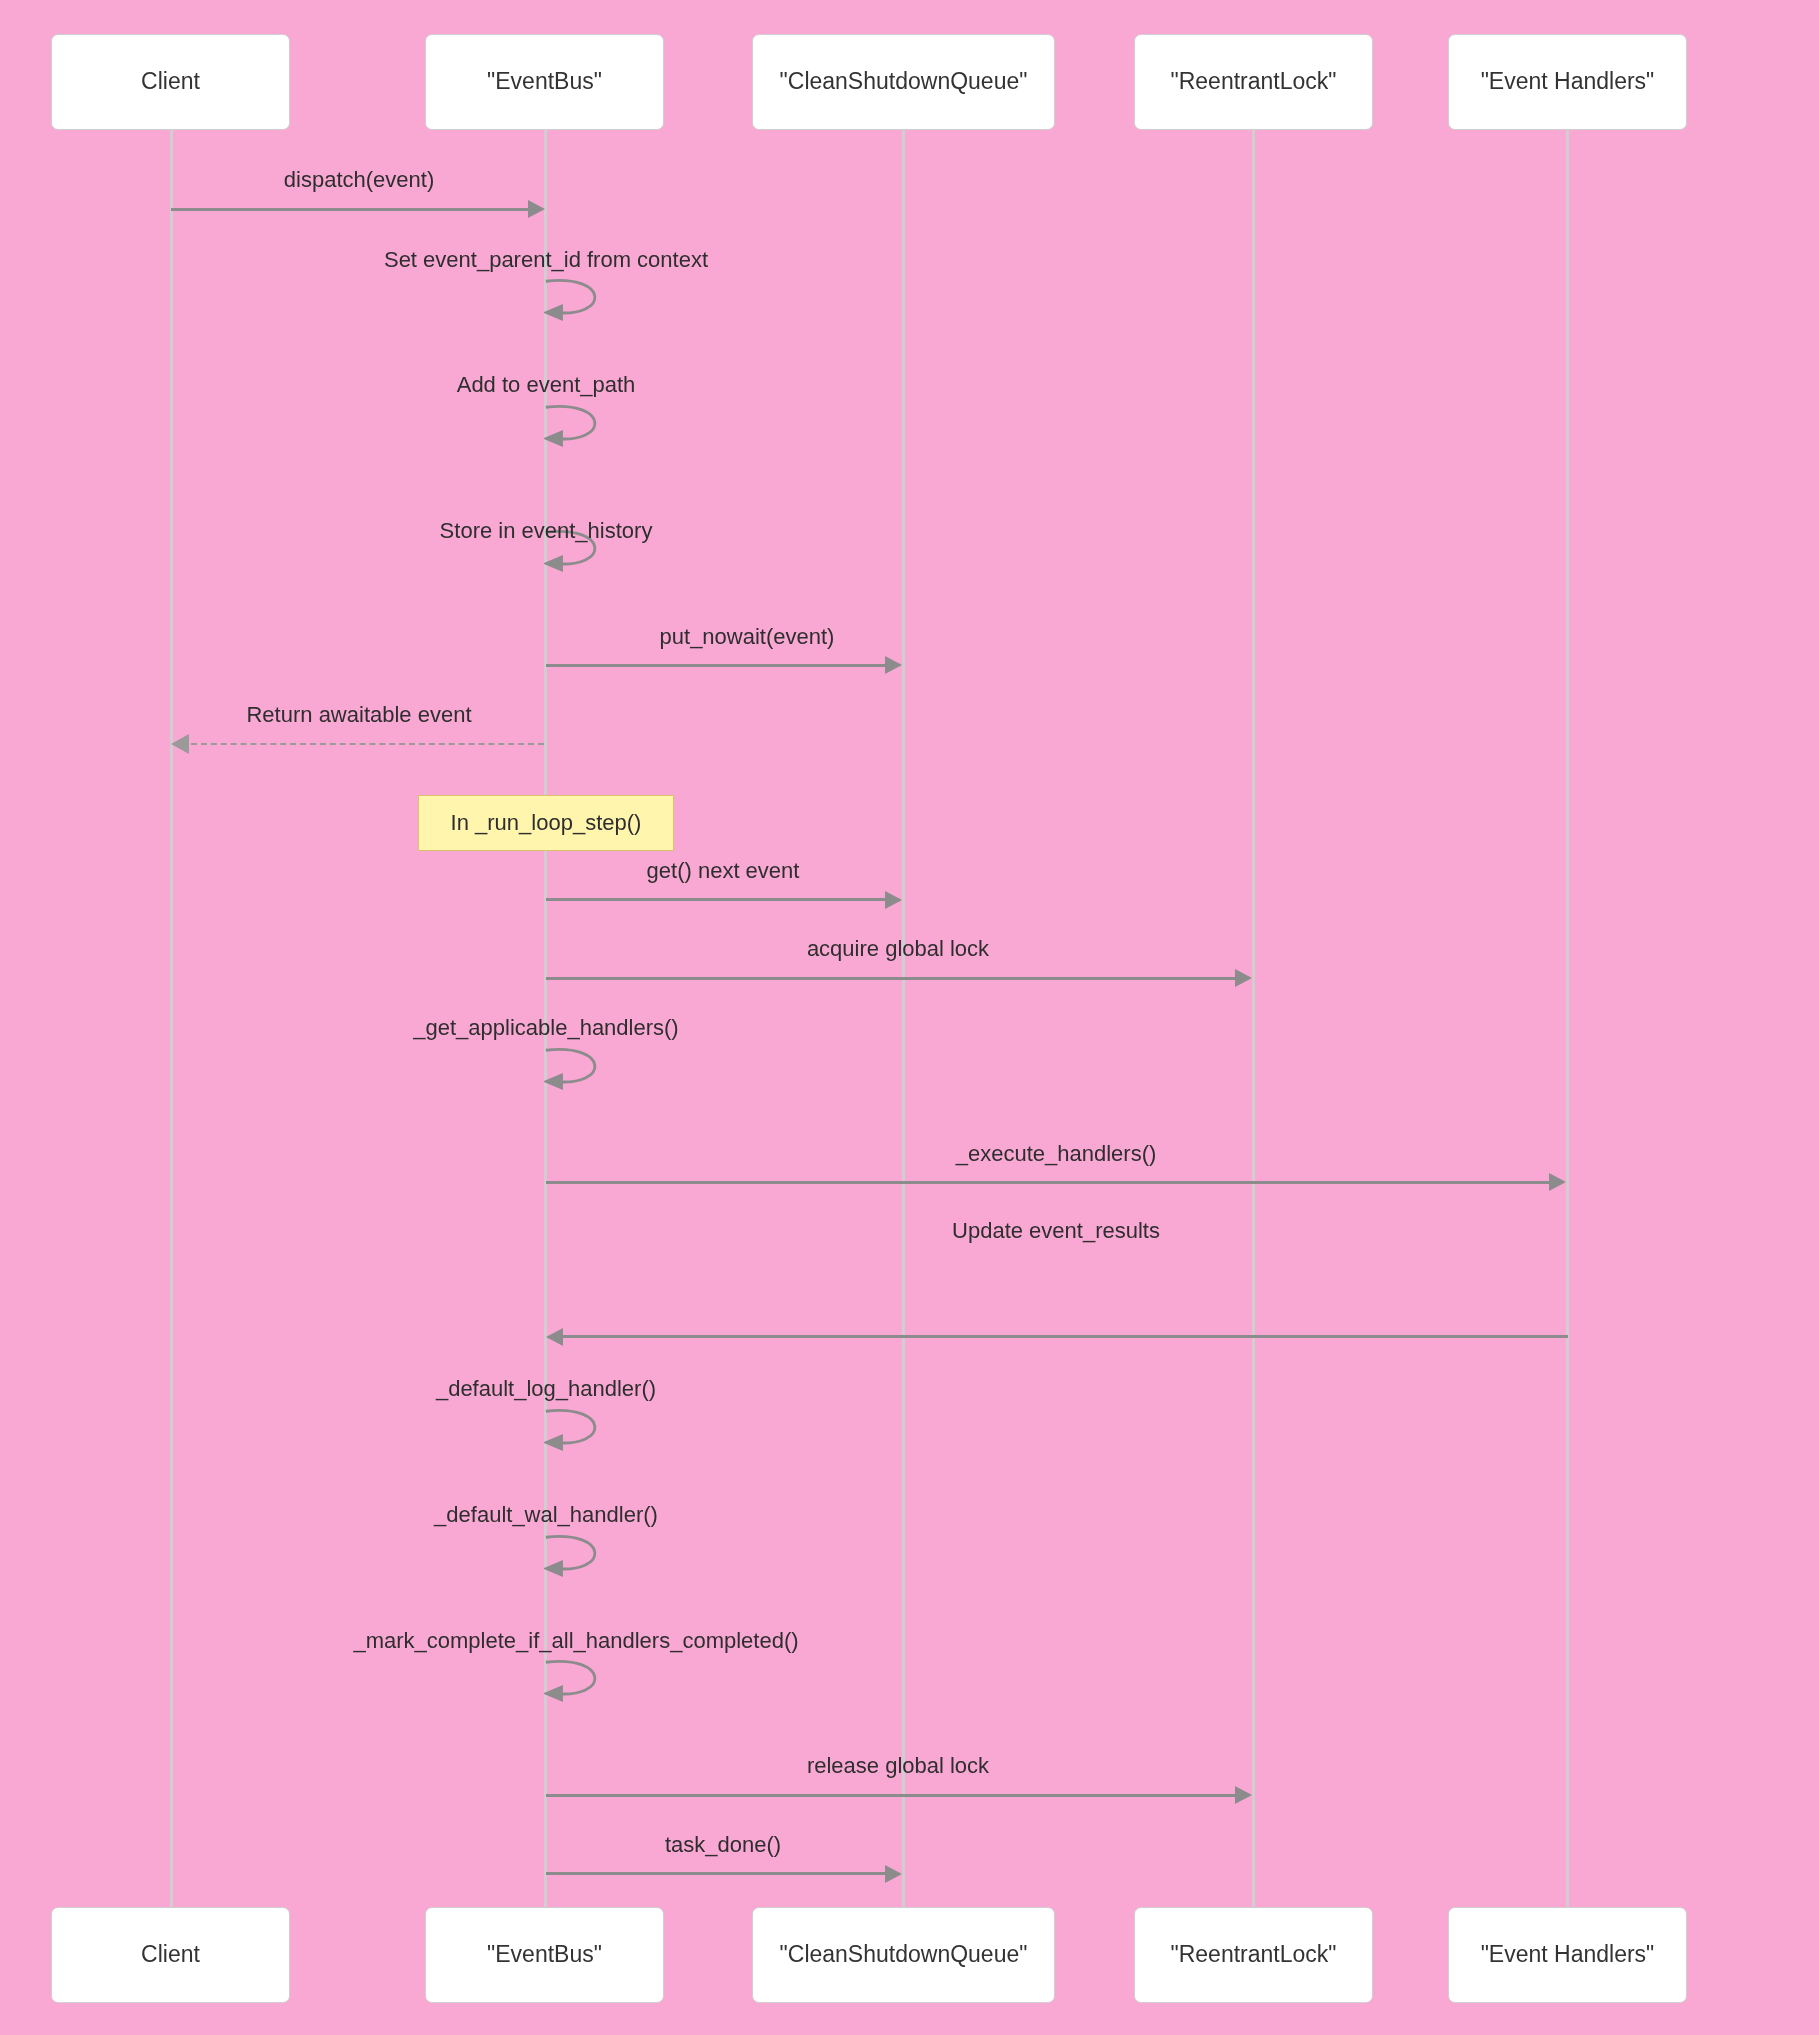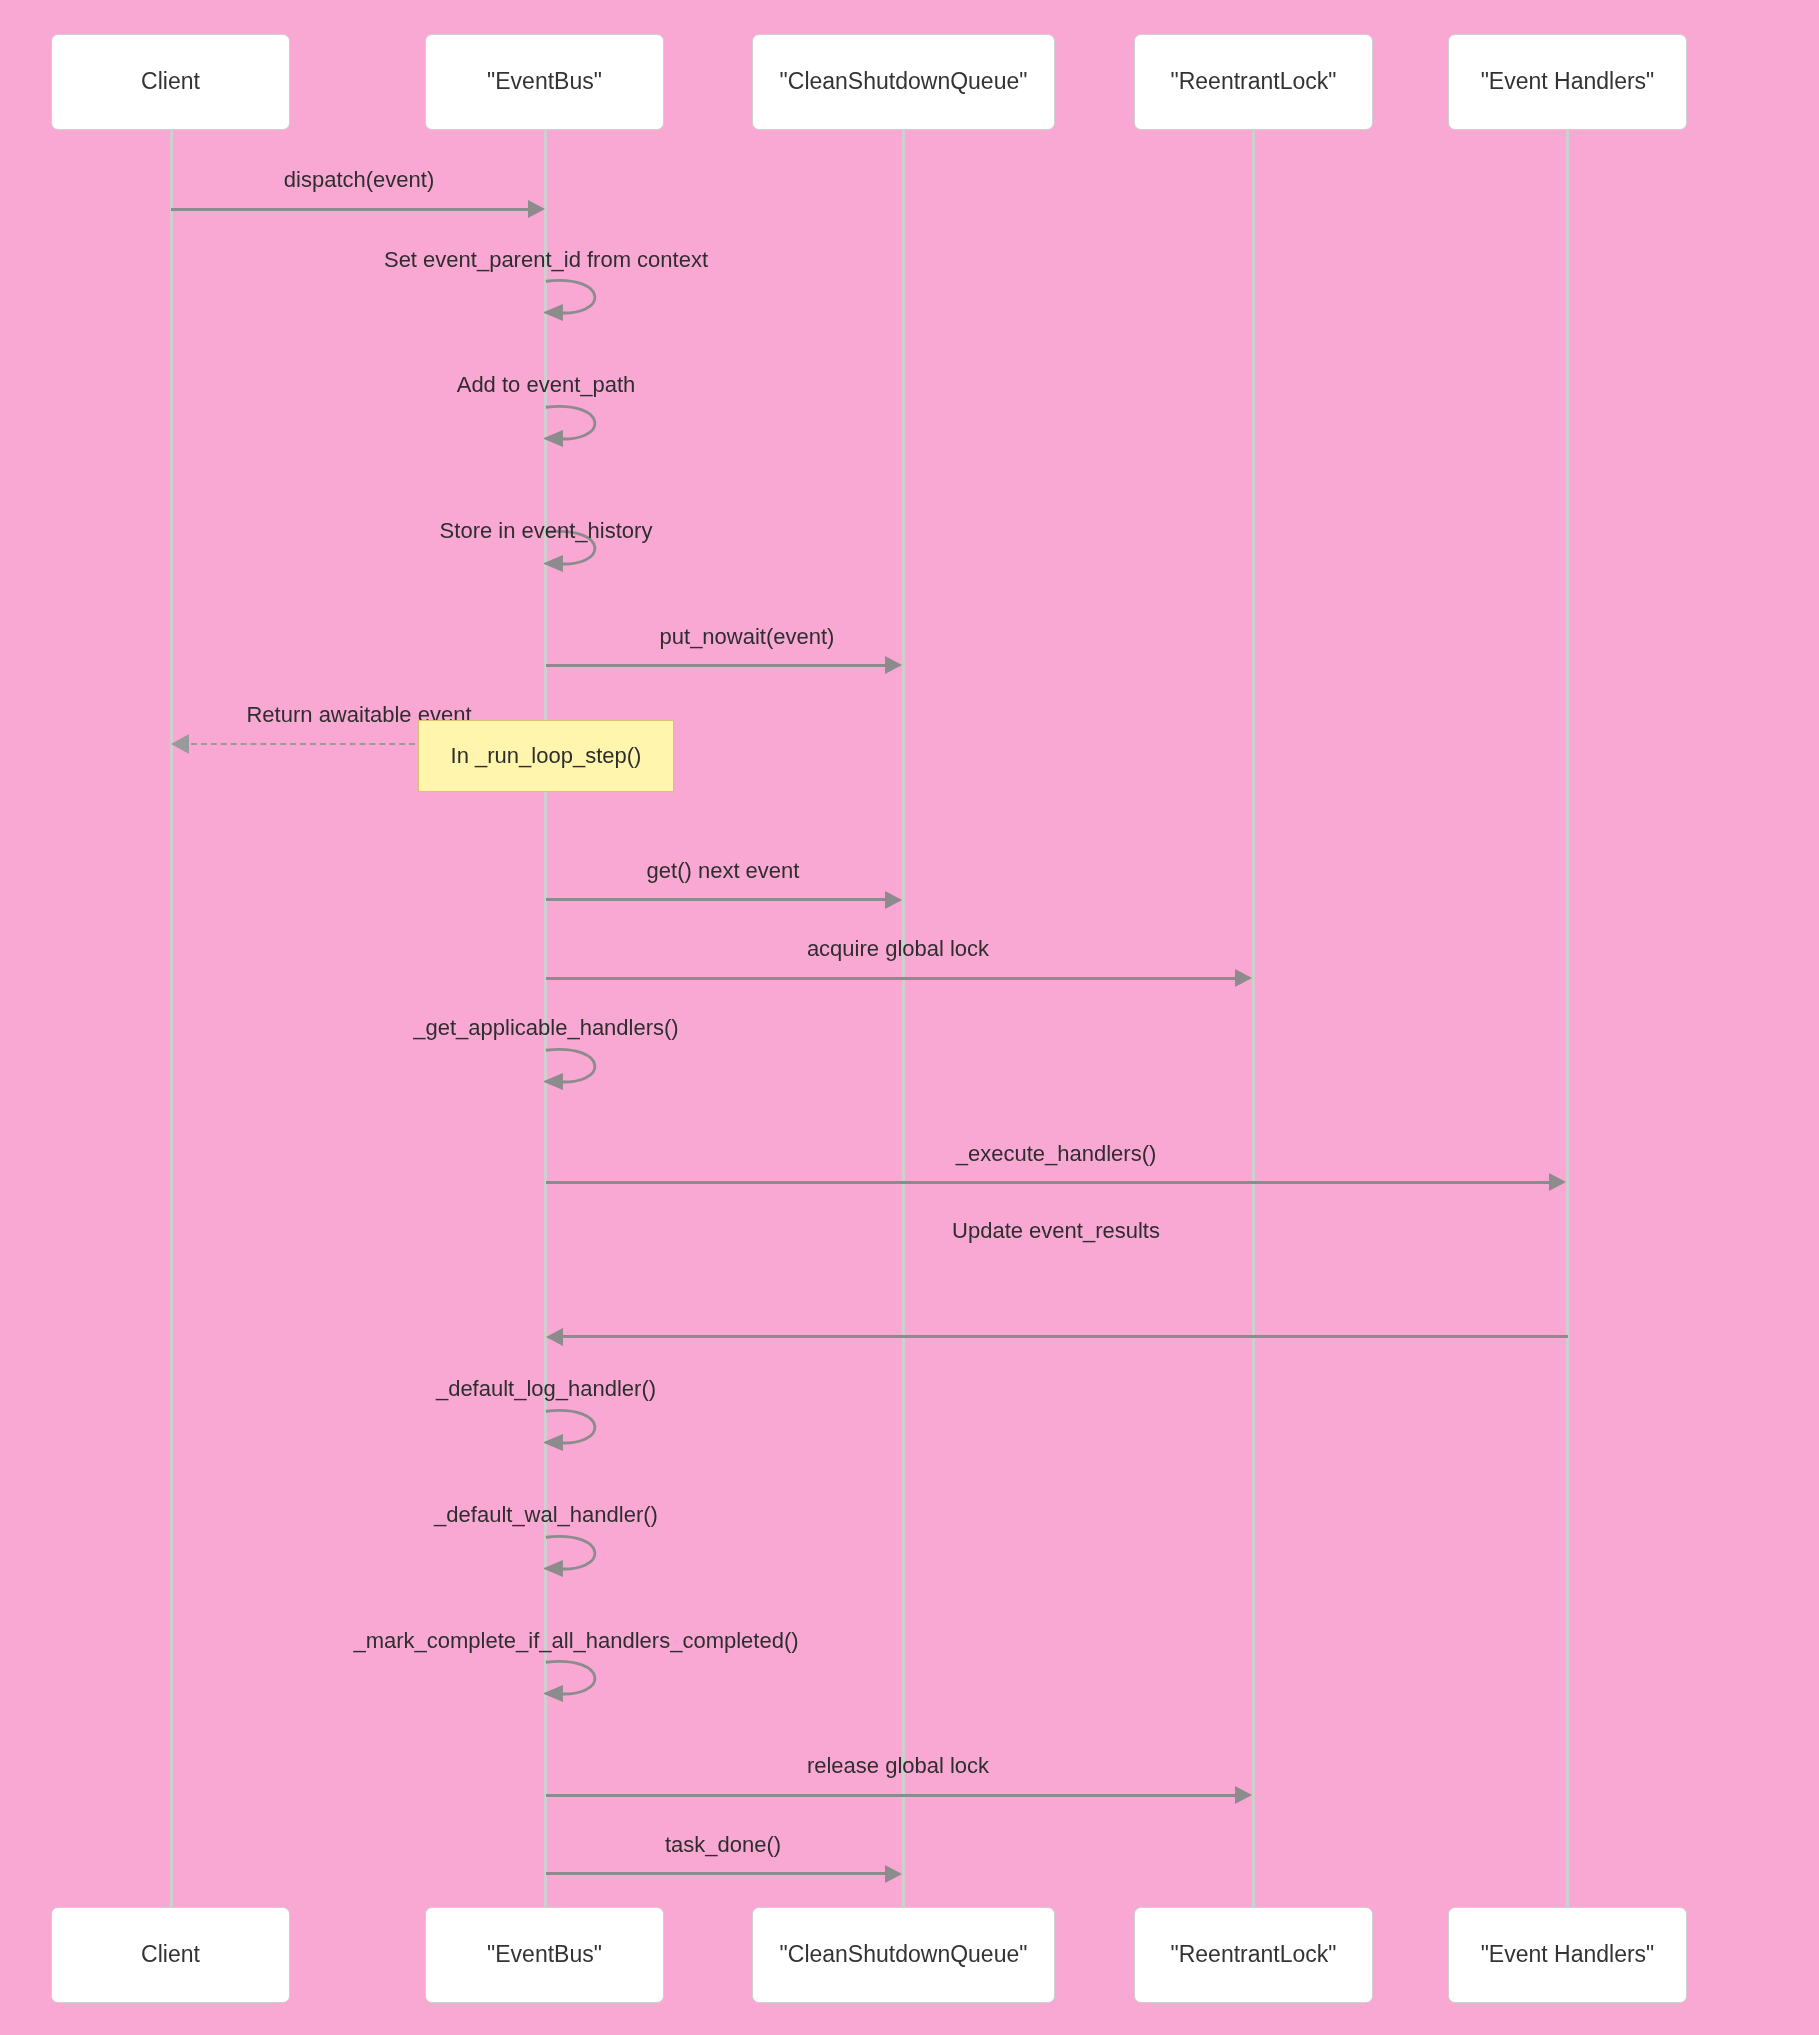--- a/index.html
+++ b/index.html
@@ -159,21 +159,21 @@
   </div>
 
   <div class="msg-label" style="left:747px; top:626px;">put_nowait(event)</div>
   <div class="msg-line" style="left:546px; top:664px; width:348px;"></div>
   <div class="arrowhead right" style="left:885px; top:656px;"></div>
 
   <div class="msg-label" style="left:359px; top:704px;">Return awaitable event</div>
   <div class="msg-line dashed" style="left:191px; top:743px; width:353px;"></div>
   <div class="arrowhead left-open" style="left:171px; top:734px;"></div>
 
-  <div class="note" style="left:418px; top:720px; width:256px; height:72px;">
+  <div class="note" style="left:418px; top:795px; width:256px; height:56px;">
     <span>In _run_loop_step()</span>
   </div>
 
   <div class="msg-label" style="left:723px; top:860px;">get() next event</div>
   <div class="msg-line" style="left:546px; top:898px; width:348px;"></div>
   <div class="arrowhead right" style="left:885px; top:891px;"></div>
 
   <div class="msg-label" style="left:898px; top:938px;">acquire global lock</div>
   <div class="msg-line" style="left:546px; top:977px; width:698px;"></div>
   <div class="arrowhead right" style="left:1235px; top:969px;"></div>

